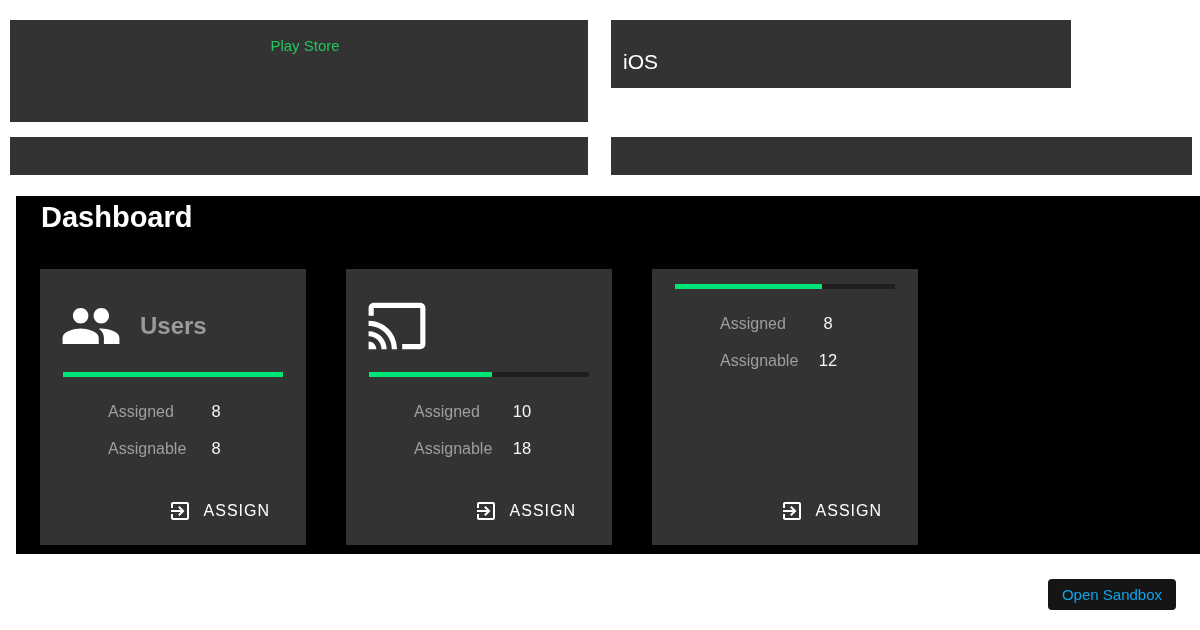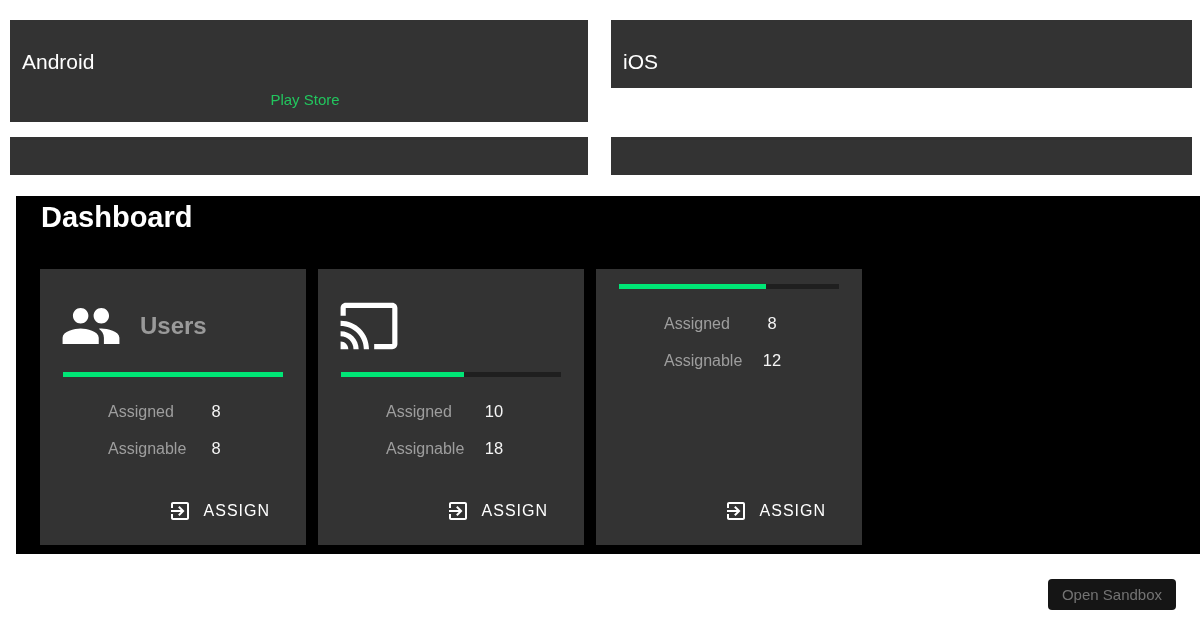--- a/index.html
+++ b/index.html
@@ -10,21 +10,21 @@
     position: relative;
   }
 
   
   .platform-card {
     position: absolute;
     background: #333333;
     color: #fafafa;
   }
   .platform-card.android { left: 10px; top: 20px; width: 578px; height: 102px; }
-  .platform-card.ios     { left: 611px; top: 20px; width: 581px; height: 68px; }
+  .platform-card.ios     { left: 611px; top: 20px; width: 460px; height: 68px; }
   .platform-title {
     margin: 30px 0 0 12px;
     font-size: 21px;
     font-weight: 400;
     color: #ffffff;
   }
   .platform-subtitle {
     margin: 17px 0 8px 12px;
     font-size: 15px;
     color: #22c55e;
@@ -50,21 +50,21 @@
   .dashboard-title {
     margin: 5px 0 0 25px;
     font-size: 29px;
     font-weight: 700;
     color: #ffffff;
   }
   .cards-row {
     position: absolute;
     left: 24px; top: 73px;
     display: flex;
-    gap: 12px;
+    gap: 40px;
   }
   .stat-card {
     position: relative;
     width: 266px; height: 276px;
     background: #333333;
   }
   .stat-header {
     display: flex;
     align-items: center;
     padding: 26px 20px 0 20px;
@@ -128,31 +128,30 @@
   .open-sandbox-button {
     position: absolute;
     right: 24px; top: 579px;
     height: 31px;
     padding: 0 14px;
     display: flex;
     align-items: center;
     background: #151515;
     border: none;
     border-radius: 4px;
-    color: #737373;
+    color: #0ea5e9;
     font-size: 15px;
     font-family: "Liberation Sans", sans-serif;
     cursor: pointer;
   }
 </style>
 </head>
 <body>
 
 <div class="platform-card android">
-  <div class="platform-title">Android</div>
   <div class="platform-subtitle">Play Store</div>
 </div>
 
 <div class="platform-card ios">
   <div class="platform-title">iOS</div>
 </div>
 
 <div class="placeholder-bar left"></div>
 <div class="placeholder-bar right"></div>
 

